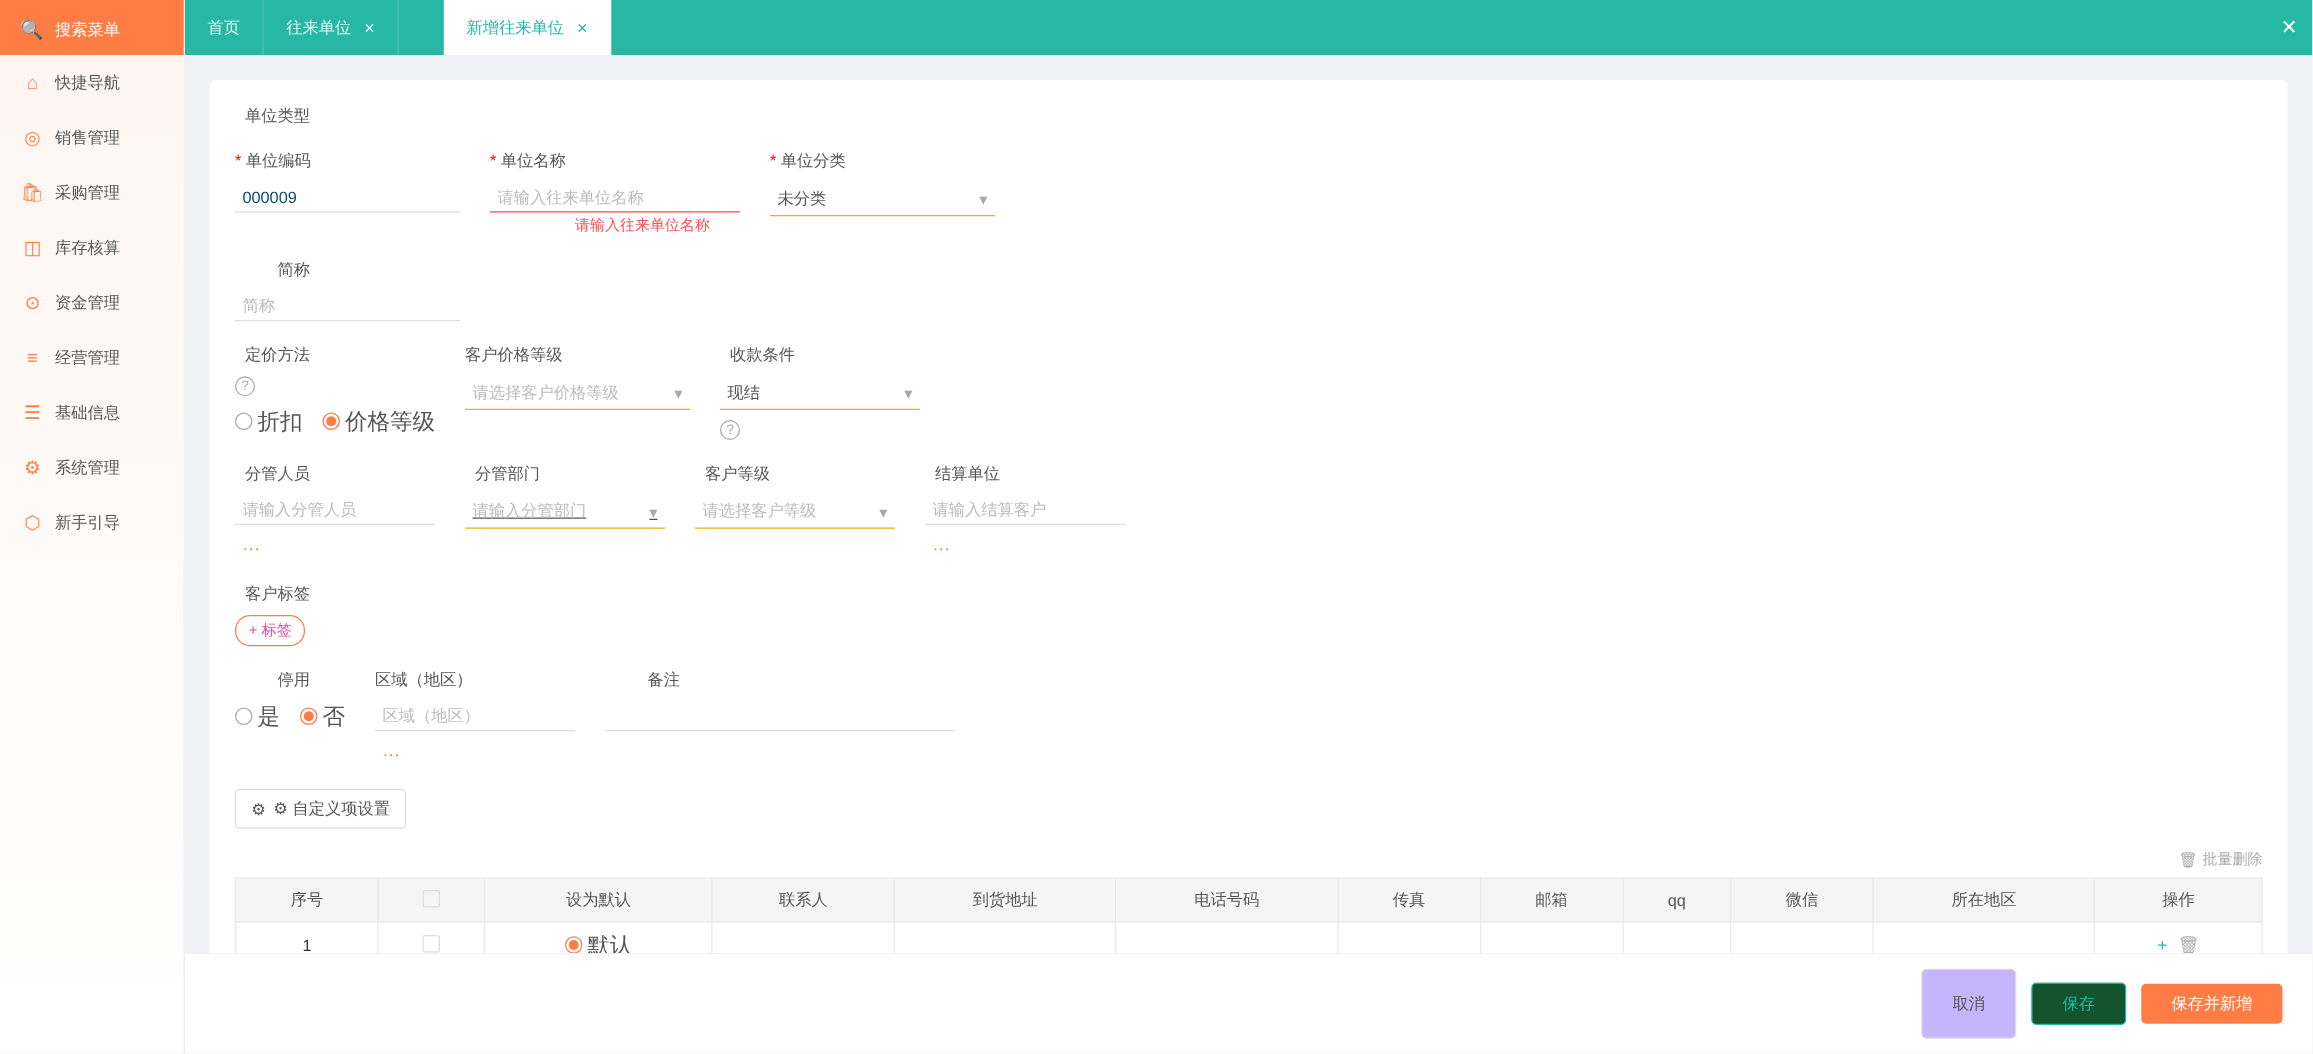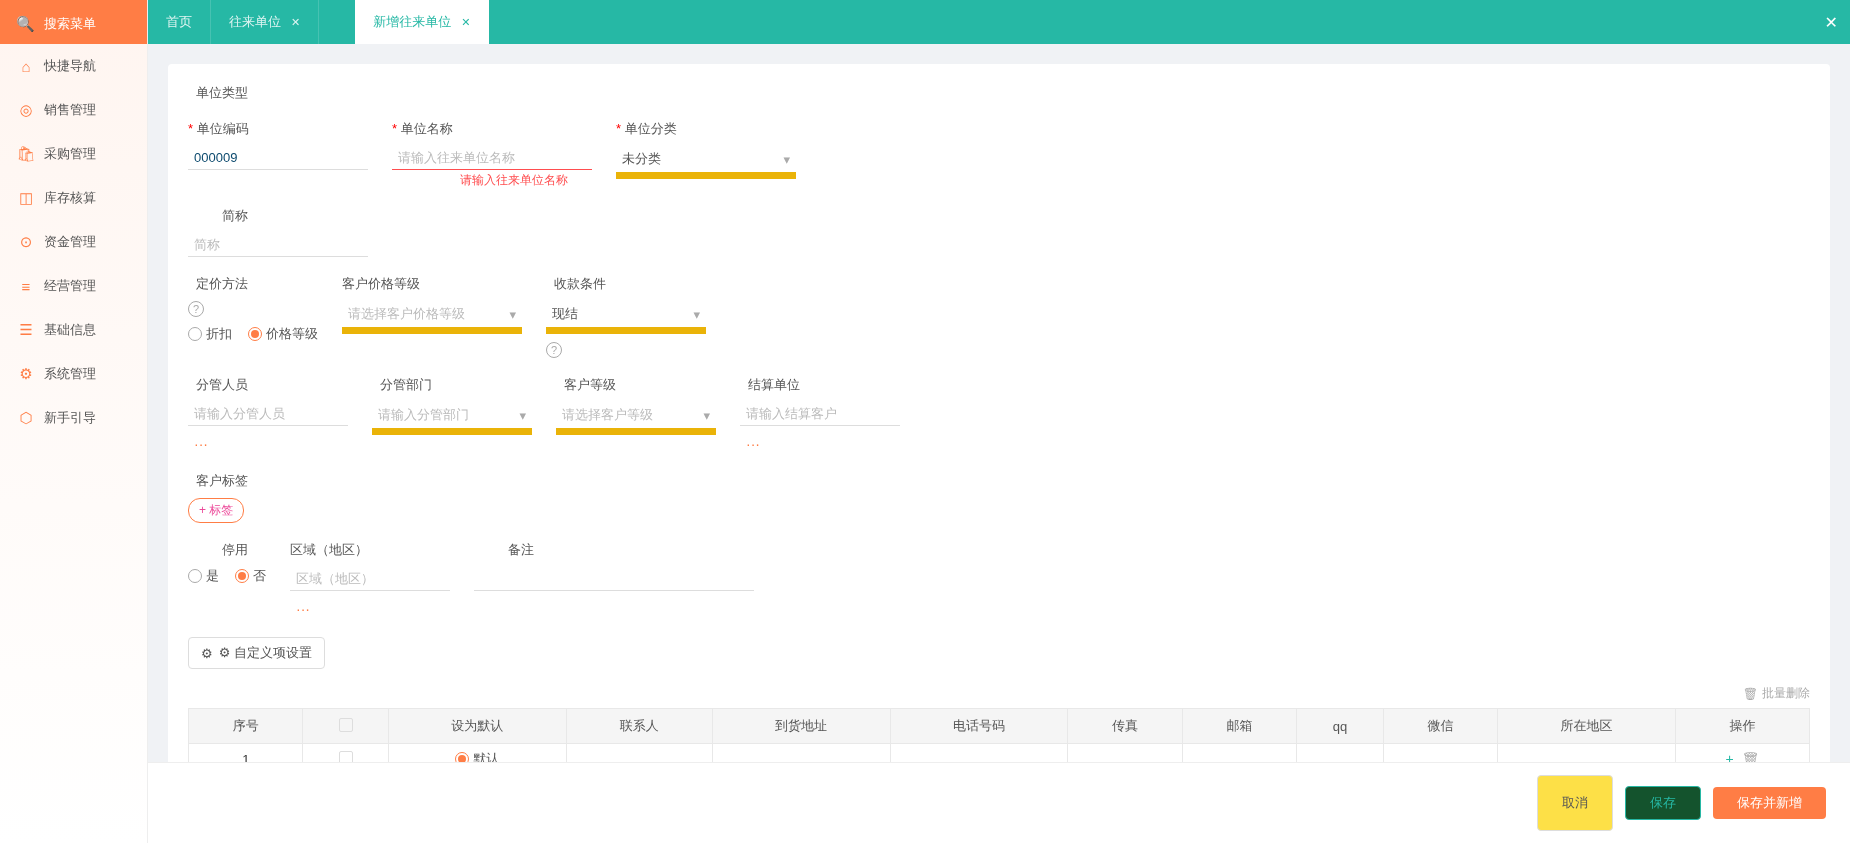--- a/index.html
+++ b/index.html
@@ -187,42 +187,42 @@
       background: #ff7d45;
       color: white;
       border-color: #ff7d45;
     }
 
     
     .form-select {
       display: flex;
       align-items: center;
       gap: 4px;
-      border-bottom: 7px solid #eab308;
+      border-bottom: 1px solid #eab308;
       padding: 4px 6px;
       cursor: pointer;
       min-width: 160px;
       color: #555;
       font-size: 13px;
     }
     .form-select .placeholder { color: #bbb; }
     .form-select .chevron { color: #aaa; margin-left: auto; }
 
     
     .radio-group {
       display: flex;
       align-items: center;
       gap: 16px;
     }
     .radio-item {
       display: flex;
       align-items: center;
       gap: 4px;
       cursor: pointer;
-      font-size: 13px;
+      font-size: 18px;
       color: #555;
     }
     .radio-circle {
       width: 14px;
       height: 14px;
       border-radius: 50%;
       border: 1px solid #aaa;
       display: flex;
       align-items: center;
       justify-content: center;
@@ -324,21 +324,21 @@
       border-top: 1px solid #eee;
       padding: 12px 24px;
       display: flex;
       justify-content: flex-end;
       gap: 12px;
       align-items: center;
     }
     .btn-cancel {
       padding: 18px 24px;
       border: 1px solid #ddd;
-      background: #fde047;
+      background: #c4b5fd;
       border-radius: 4px;
       cursor: pointer;
       font-size: 13px;
       color: #555;
     }
     .btn-save {
       padding: 7px 24px;
       border: 1px solid #26b8a5;
       background: #14532d;
       border-radius: 4px;
@@ -526,21 +526,21 @@
       </div>
 
       <div class="form-row">
         <div class="form-group">
           <span class="form-label">分管人员</span>
           <input class="form-input" type="text" placeholder="请输入分管人员" style="width: 160px;">
           <span class="more-btn">···</span>
         </div>
         <div class="form-group">
           <span class="form-label">分管部门</span>
-          <div class="form-select" style="width:160px;">
+          <div class="form-select" style="width:160px;text-decoration:underline;">
             <span class="placeholder">请输入分管部门</span>
             <span class="chevron">▾</span>
           </div>
         </div>
         <div class="form-group">
           <span class="form-label">客户等级</span>
           <div class="form-select" style="width:160px;">
             <span class="placeholder">请选择客户等级</span>
             <span class="chevron">▾</span>
           </div>

